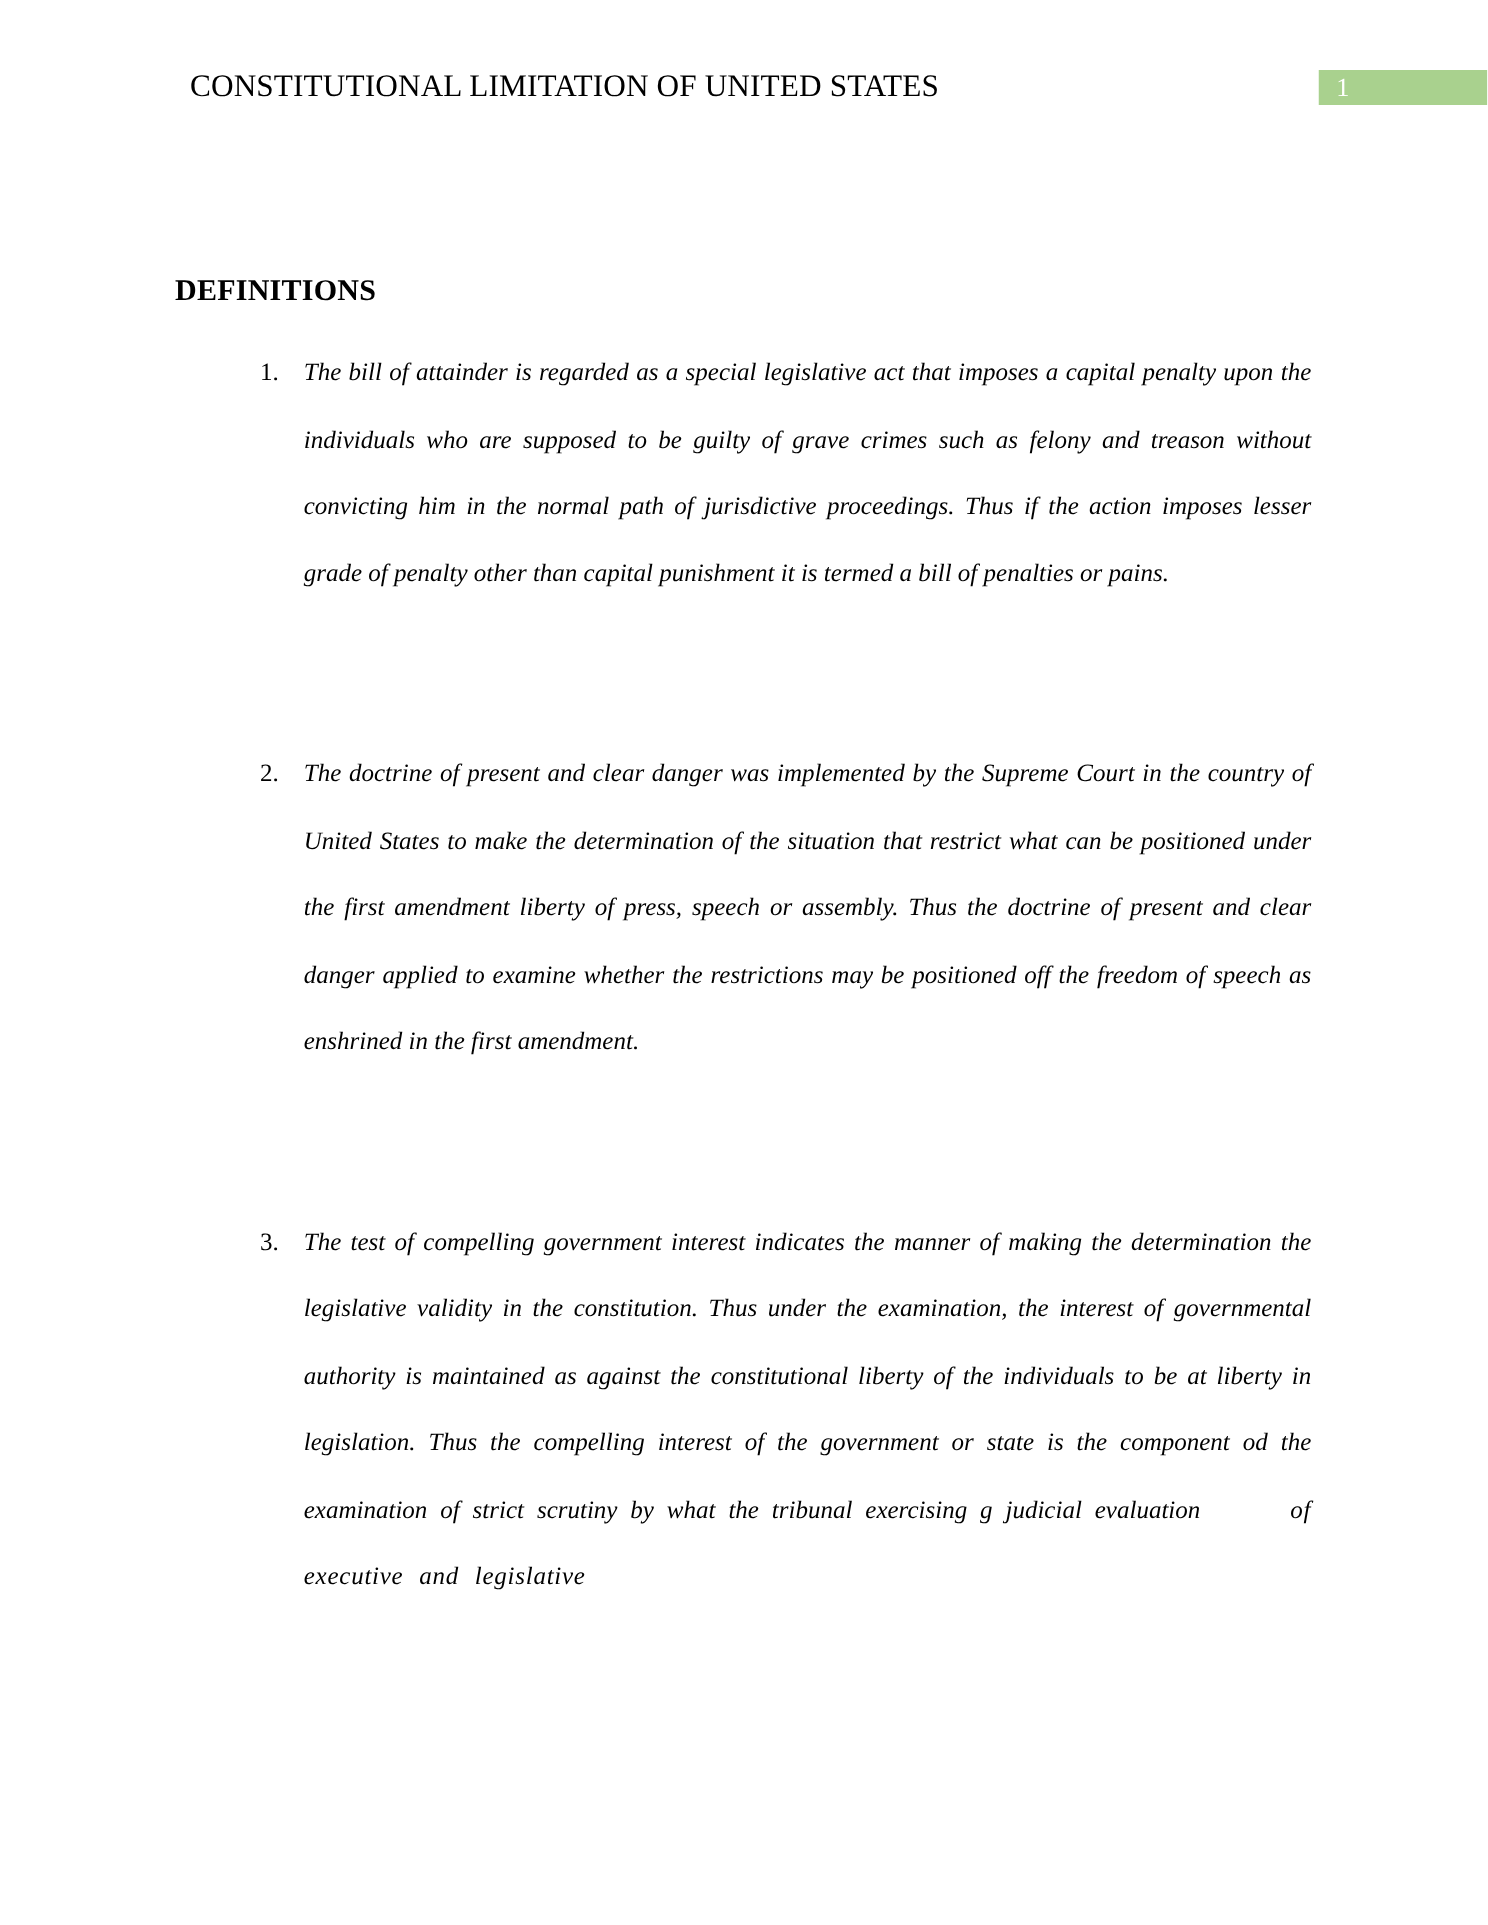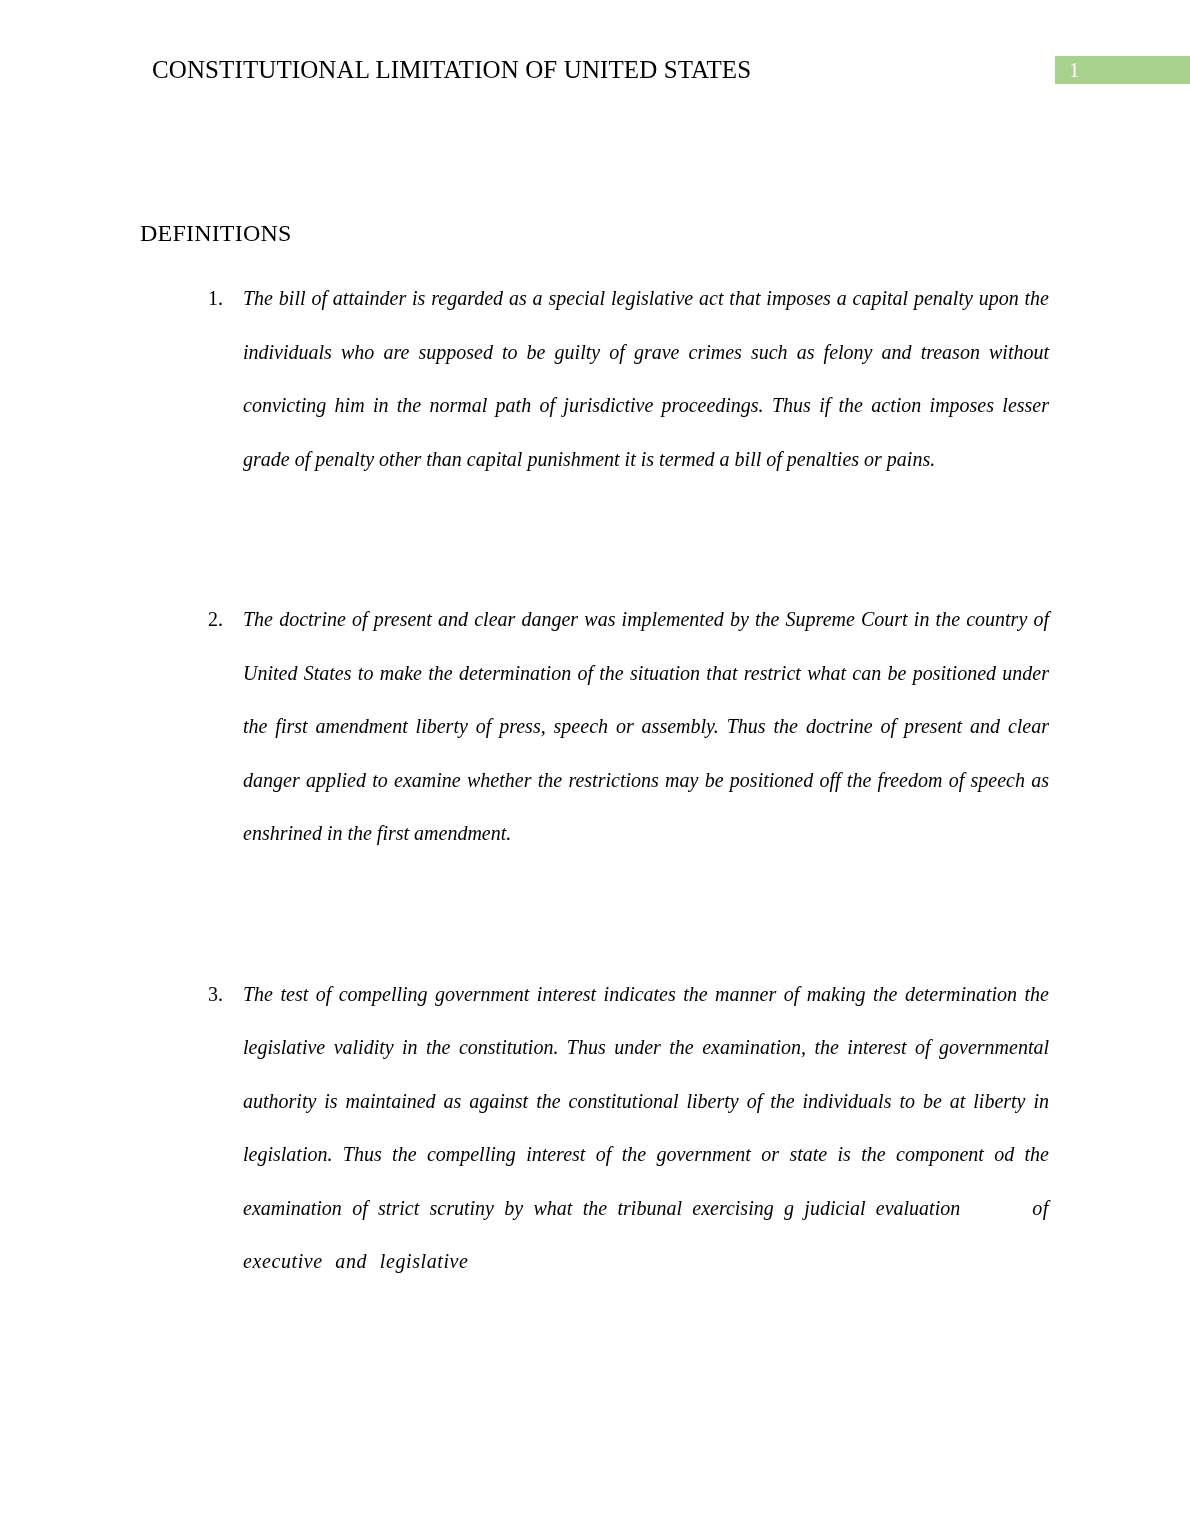--- a/index.html
+++ b/index.html
@@ -67,21 +67,21 @@
     top: 0;
     width: 1190px;
   }
 
   .section-heading {
     position: absolute;
     left: 140px;
     top: 218px;
     font-size: 24px;
     line-height: 30px;
-    font-weight: normal;
+    font-weight: bold;
     letter-spacing: 0.2px;
   }
 
   .definitions-list {
     position: absolute;
     left: 0;
     top: 272px;
     width: 1190px;
   }
 

